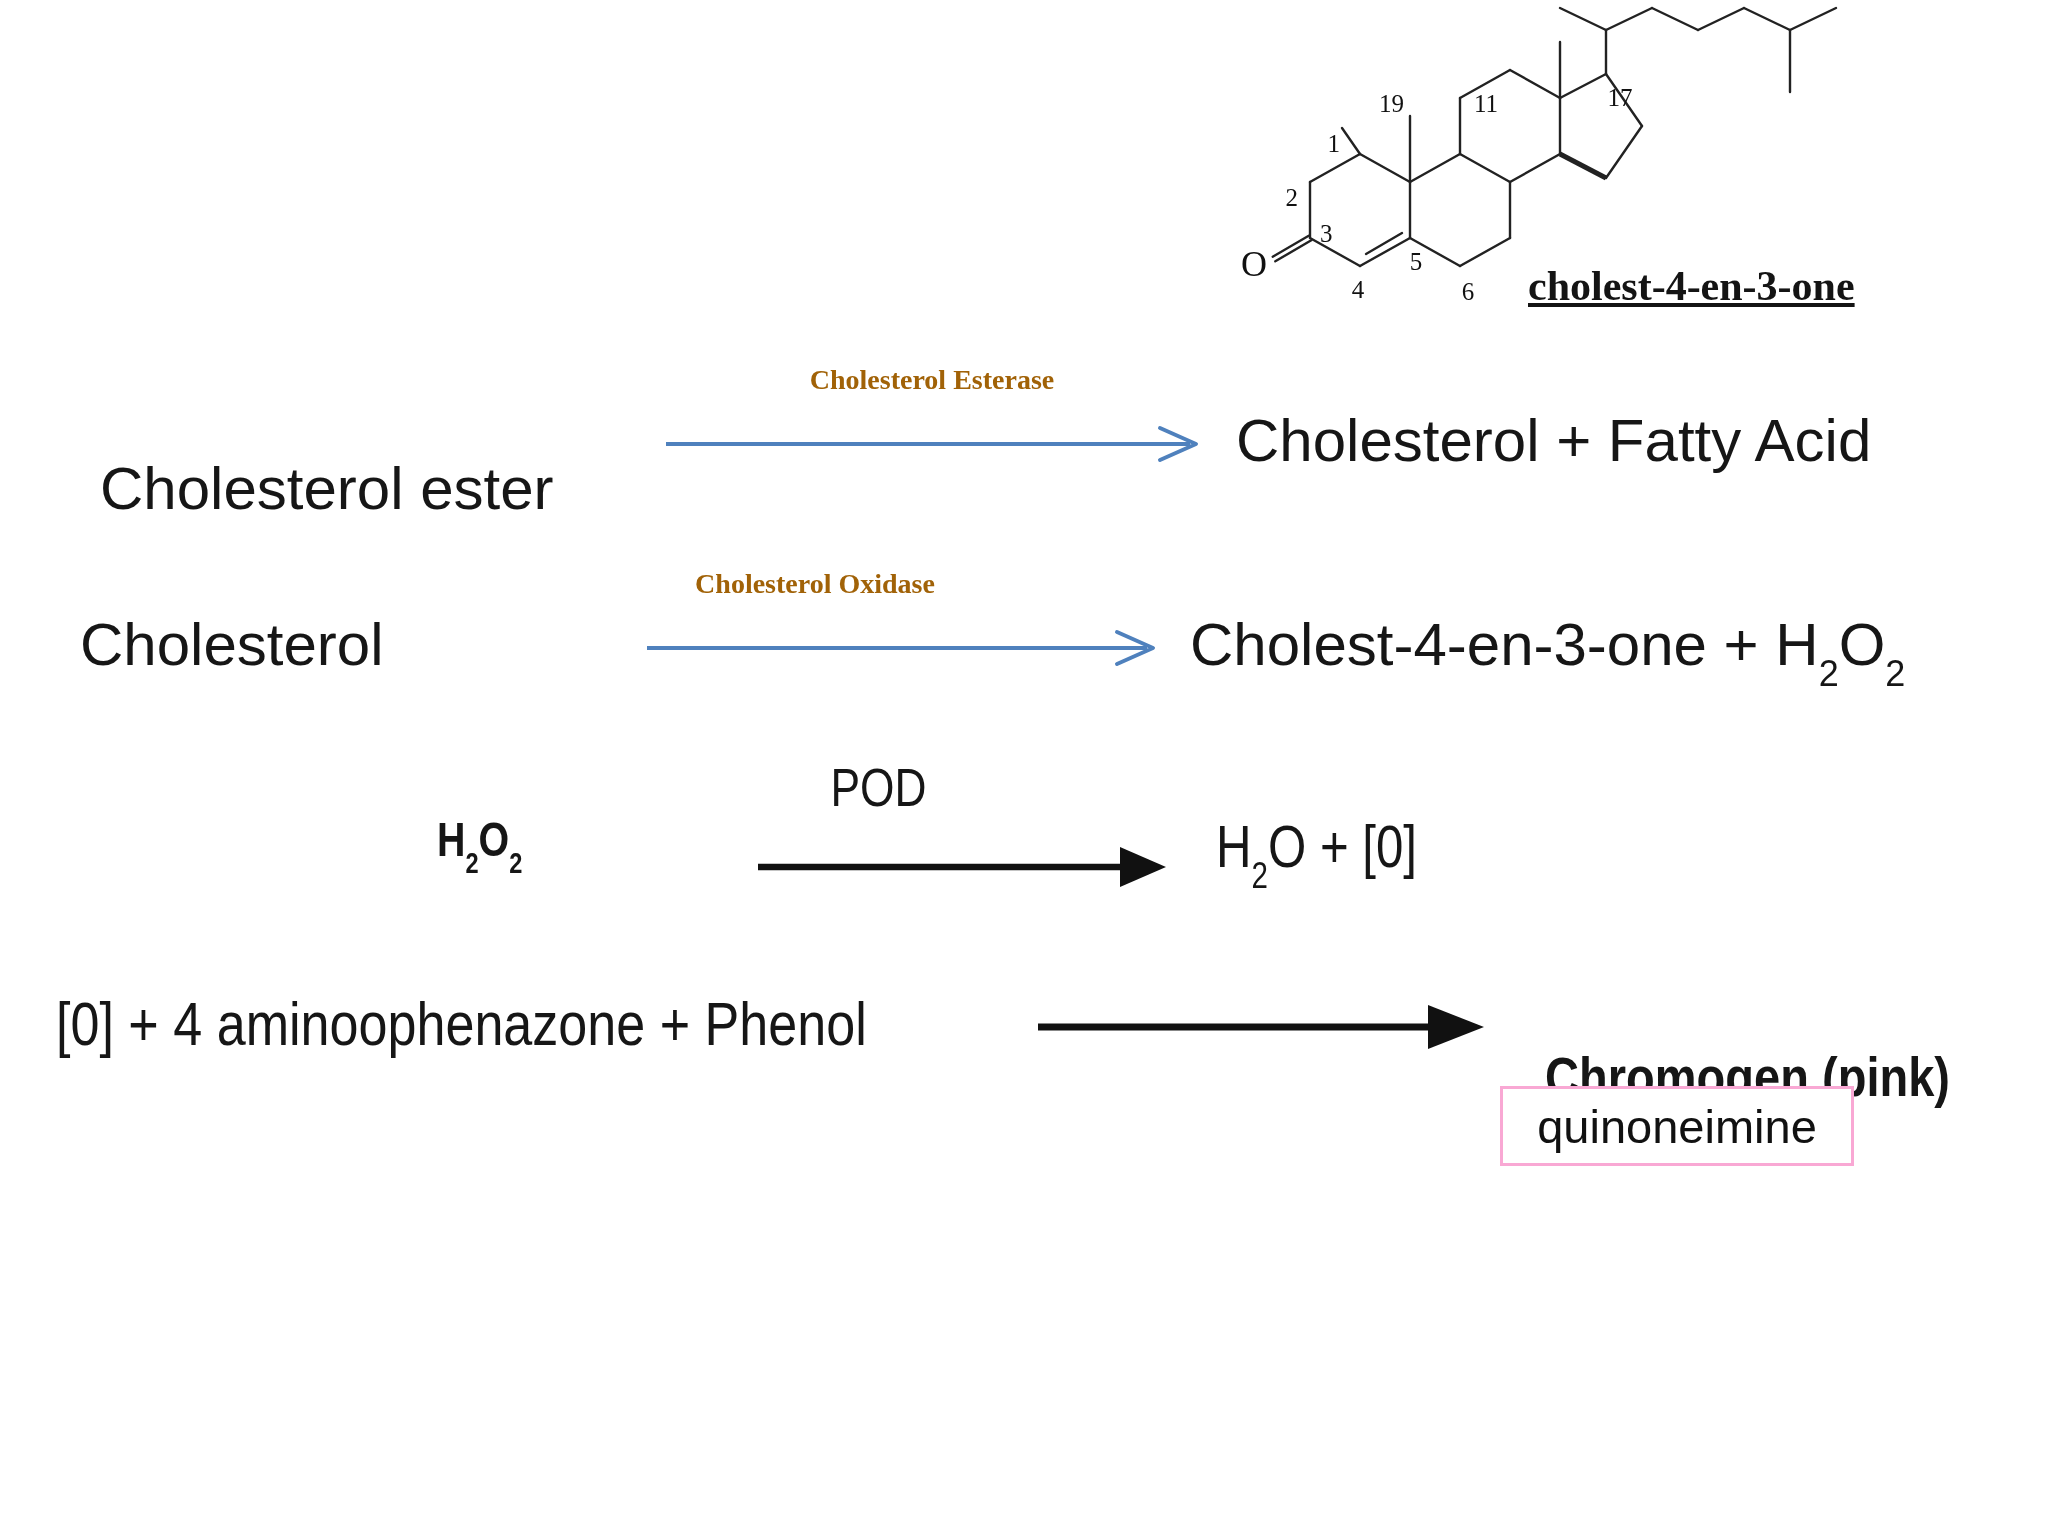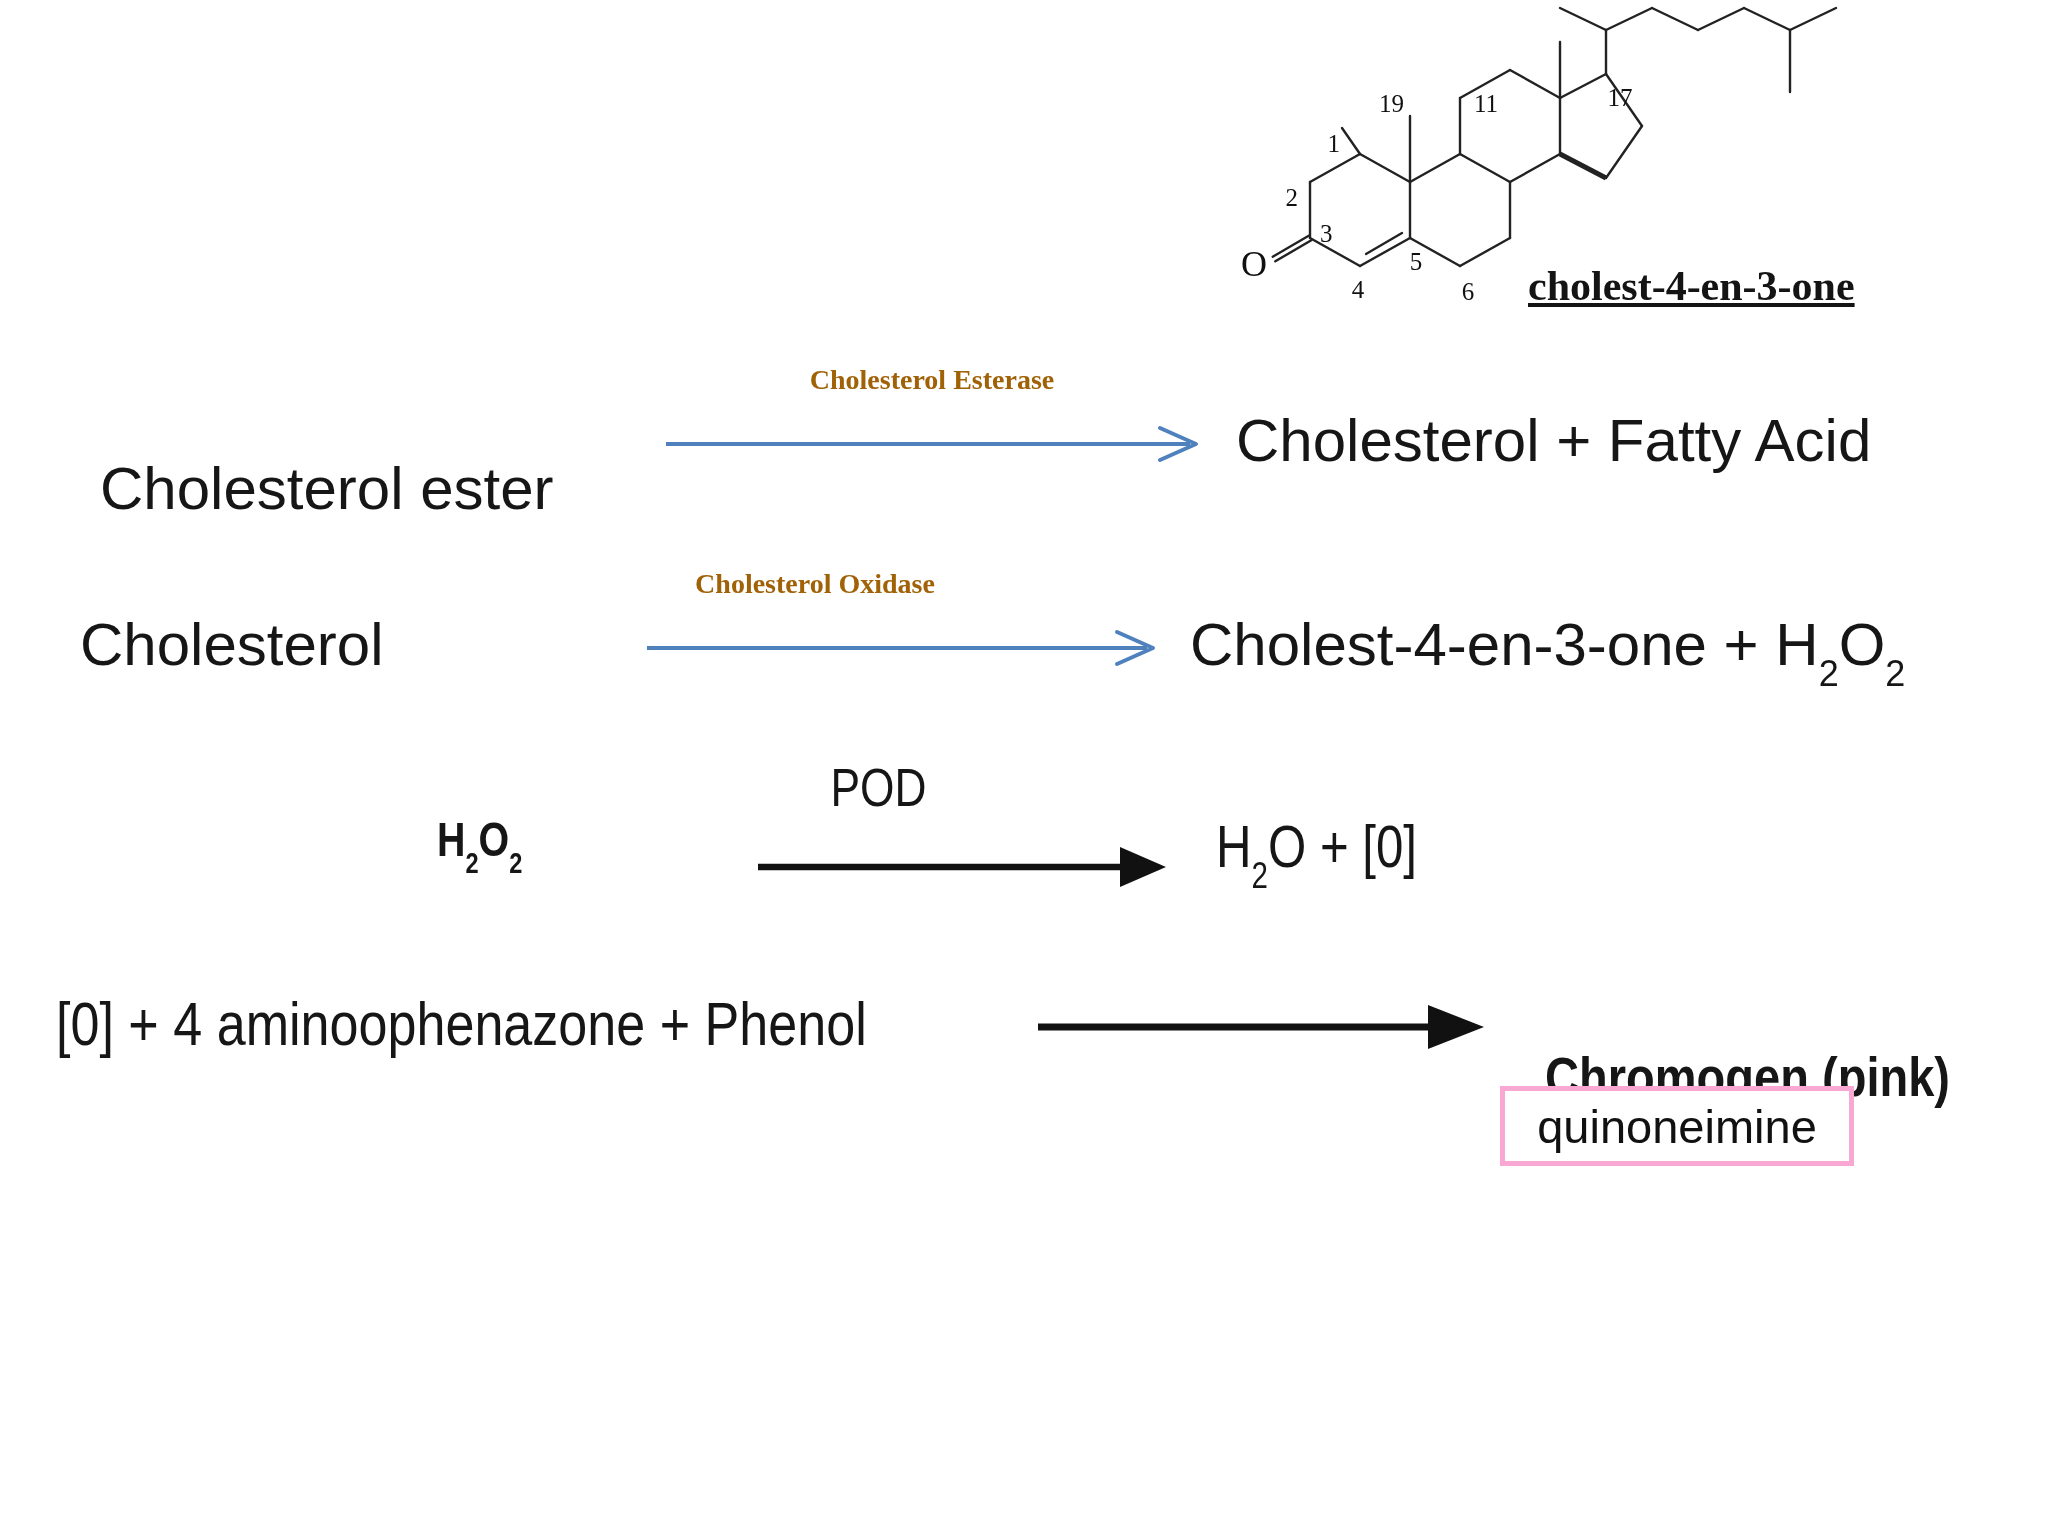--- a/index.html
+++ b/index.html
@@ -16,21 +16,21 @@
   .enzyme{
     font-family:"Liberation Serif",serif;
     font-weight:bold;font-size:28px;color:#a16207;
     text-align:center;
   }
   .cond{display:inline-block;transform:scaleX(0.82);transform-origin:0 50%;}
   .cond-c{display:inline-block;transform:scaleX(0.82);transform-origin:50% 50%;}
   sub{font-size:60%;line-height:0;position:relative;top:0.22em;}
   .note-box{
     box-sizing:border-box;
-    border:5px solid #f9a8d4;
+    border:3px solid #f9a8d4;
     display:flex;align-items:center;justify-content:center;
     font-size:47px;color:#111111;background:#ffffff;
   }
   .struct-label{
     font-family:"Liberation Serif",serif;
     font-weight:bold;font-size:42px;color:#141414;
   }
   svg{display:block;}
   .bond{stroke:#222222;stroke-width:2.4;stroke-linecap:round;fill:none;}
   .bond-bold{stroke:#222222;stroke-width:5;stroke-linecap:butt;fill:none;}

